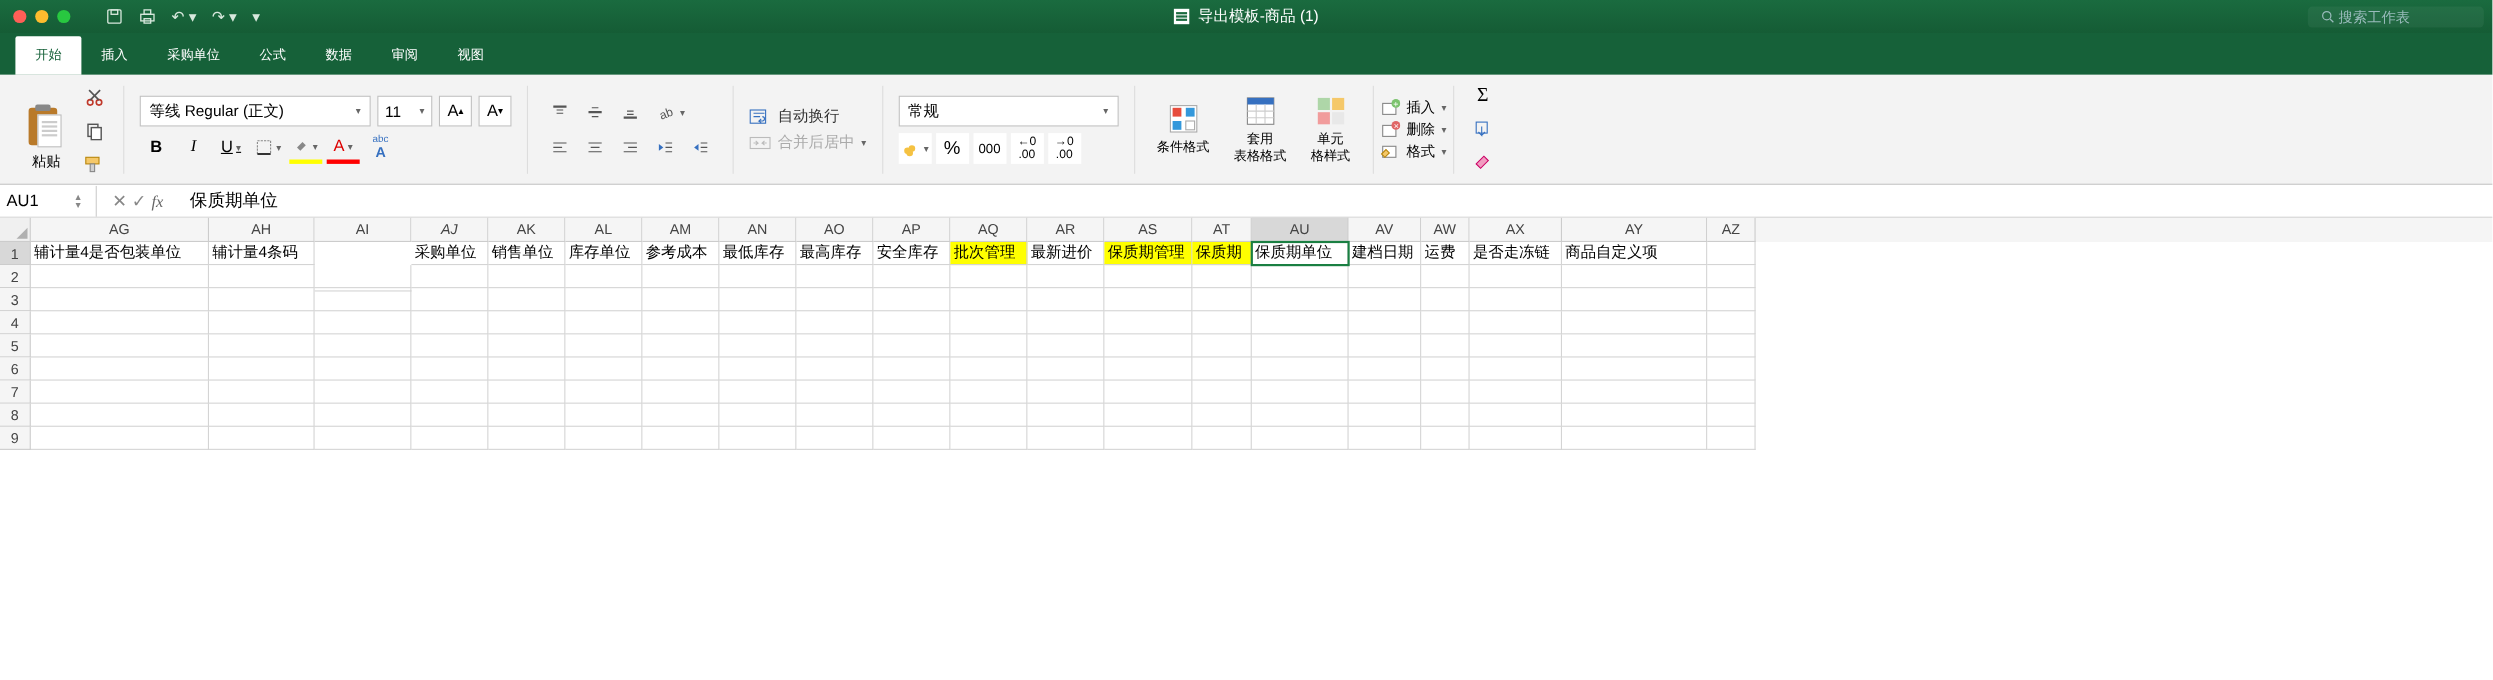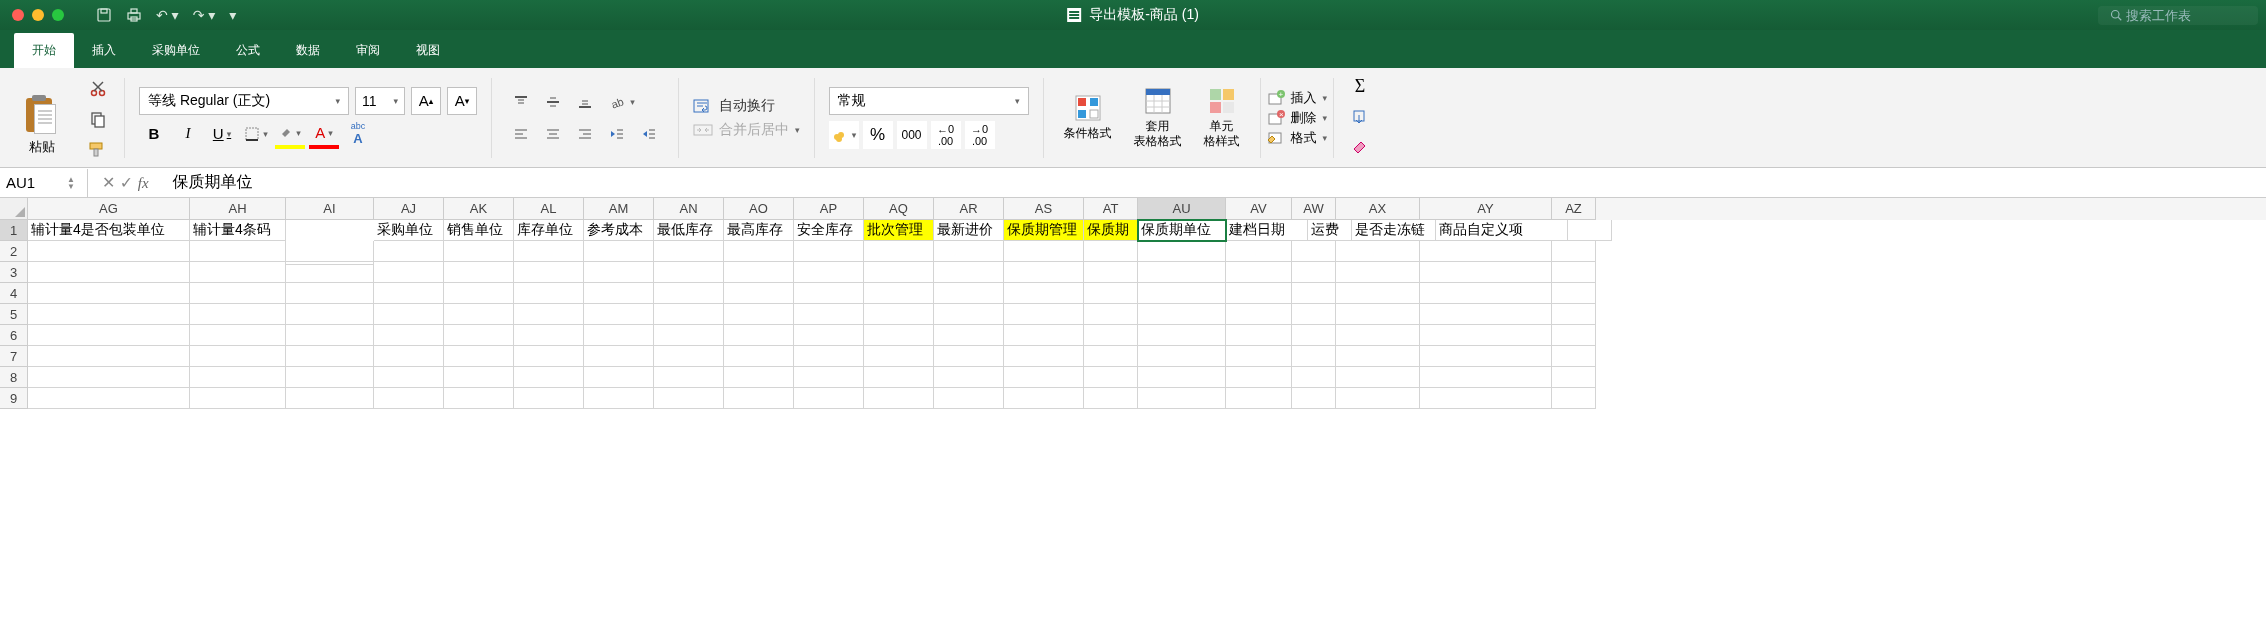--- a/index.html
+++ b/index.html
@@ -139,21 +139,21 @@
   <div class="tab">插入</div>
   <div class="tab">采购单位</div>
   <div class="tab">公式</div>
   <div class="tab">数据</div>
   <div class="tab">审阅</div>
   <div class="tab">视图</div>
 </div>
 
 <div class="ribbon">
 
-  <div class="ribbon-group" style="flex-direction:row;align-items:flex-end;gap:20px;">
+  <div class="ribbon-group" style="flex-direction:row;align-items:flex-end;gap:8px;">
     <div class="paste-big">
       <div class="paste-ico">
         <div class="clipboard"></div>
           <div class="paper"></div>
       </div>
       <span class="paste-label">粘贴</span>
     </div>
     <div class="mini-col">
       <div class="mini-btn">
           <svg width="18" height="18" viewBox="0 0 18 18">
@@ -433,21 +433,21 @@
     </div>
   <div class="fbar-input">保质期单位</div>
 </div>
 
 <div class="grid">
   <div class="colhdr-row" id="colhdr-row">
     <div class="corner"></div>
   <div class="colhdr" style="width: 162px;">AG</div>
       <div class="colhdr" style="width: 96px; text-align: center;">AH</div>
       <div class="colhdr" style="width: 88px;">AI</div>
-      <div class="colhdr" style="width: 70px;">AJ</div>
+      <div class="colhdr" style="width: 70px; font-style: italic;">AJ</div>
       <div class="colhdr" style="width: 70px;">AK</div>
       <div class="colhdr" style="width: 70px;">AL</div>
       <div class="colhdr" style="width: 70px;">AM</div>
       <div class="colhdr" style="width: 70px;">AN</div>
       <div class="colhdr" style="width: 70px;">AO</div>
       <div class="colhdr" style="width: 70px;">AP</div>
       <div class="colhdr" style="width: 70px;">AQ</div>
       <div class="colhdr" style="width: 70px;">AR</div>
       <div class="colhdr" style="width: 80px;">AS</div>
       <div class="colhdr" style="width: 54px;">AT</div>
@@ -469,21 +469,21 @@
         <div class="cell" style="width: 70px;">库存单位</div>
         <div class="cell" style="width: 70px;">参考成本</div>
         <div class="cell" style="width: 70px;">最低库存</div>
         <div class="cell" style="width: 70px;">最高库存</div>
         <div class="cell" style="width: 70px;">安全库存</div>
         <div class="cell hl" style="width: 70px;">批次管理</div>
         <div class="cell" style="width: 70px;">最新进价</div>
         <div class="cell hl" style="width: 80px;">保质期管理</div>
         <div class="cell hl" style="width: 54px;">保质期</div>
         <div class="cell active" style="width: 88px;">保质期单位</div>
-        <div class="cell" style="width: 82px;">建档日期</div>
+        <div class="cell" style="width: 66px;">建档日期</div>
         <div class="cell" style="width: 44px;">运费</div>
         <div class="cell" style="width: 84px;">是否走冻链</div>
         <div class="cell" style="width: 132px;">商品自定义项</div>
         <div class="cell" style="width: 44px;"></div>
       </div>
       <div class="data-row">
         <div class="rowhdr">2</div>
         <div class="cell" style="width: 162px;"></div>
         <div class="cell" style="width: 96px;"></div>
         <div class="cell" style="width: 88px;"></div>

